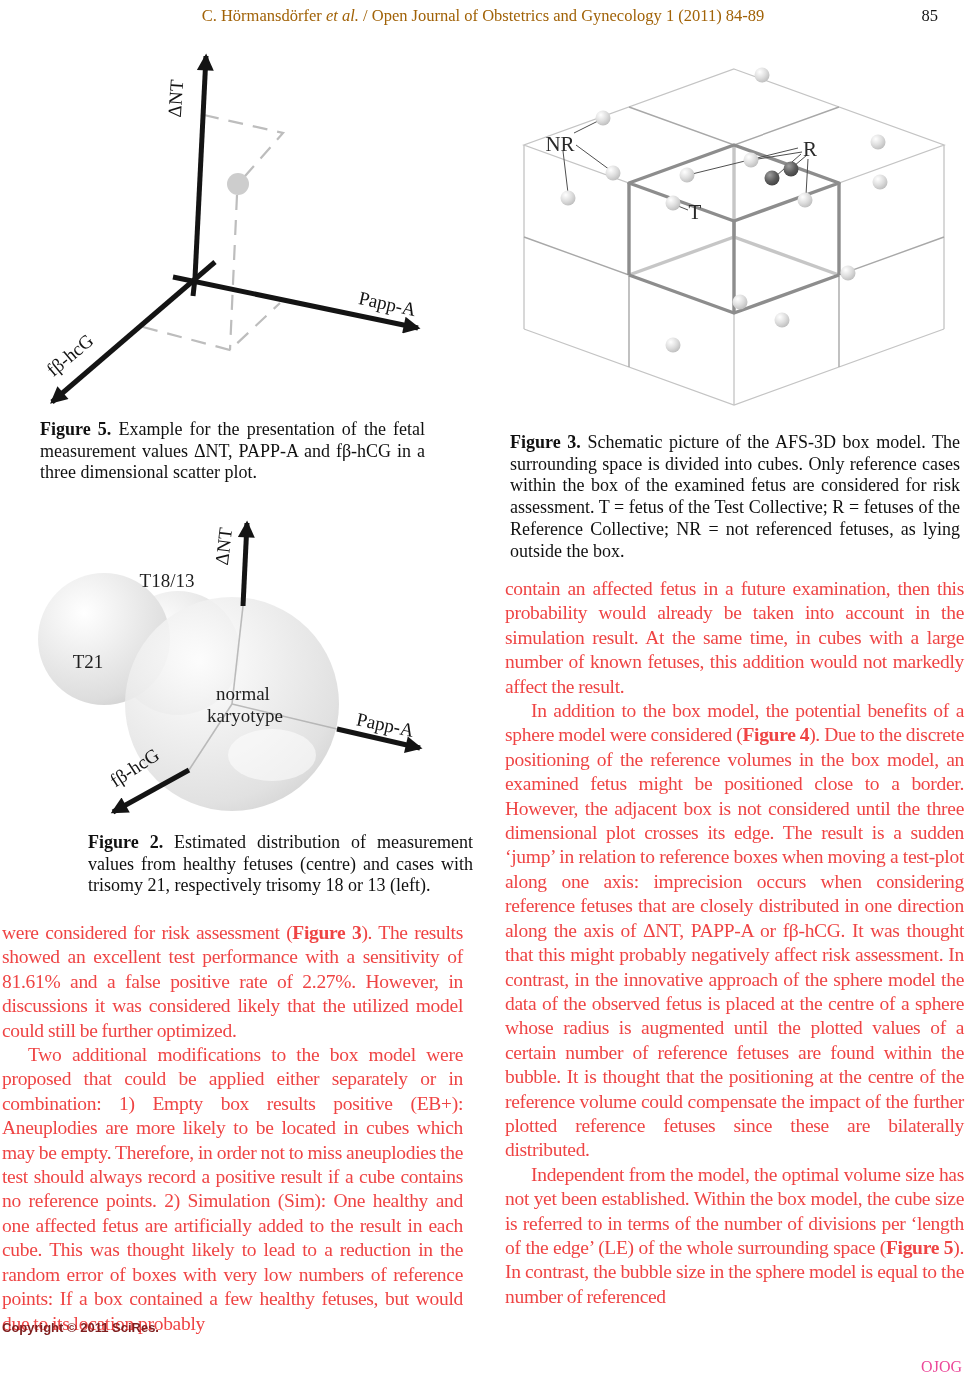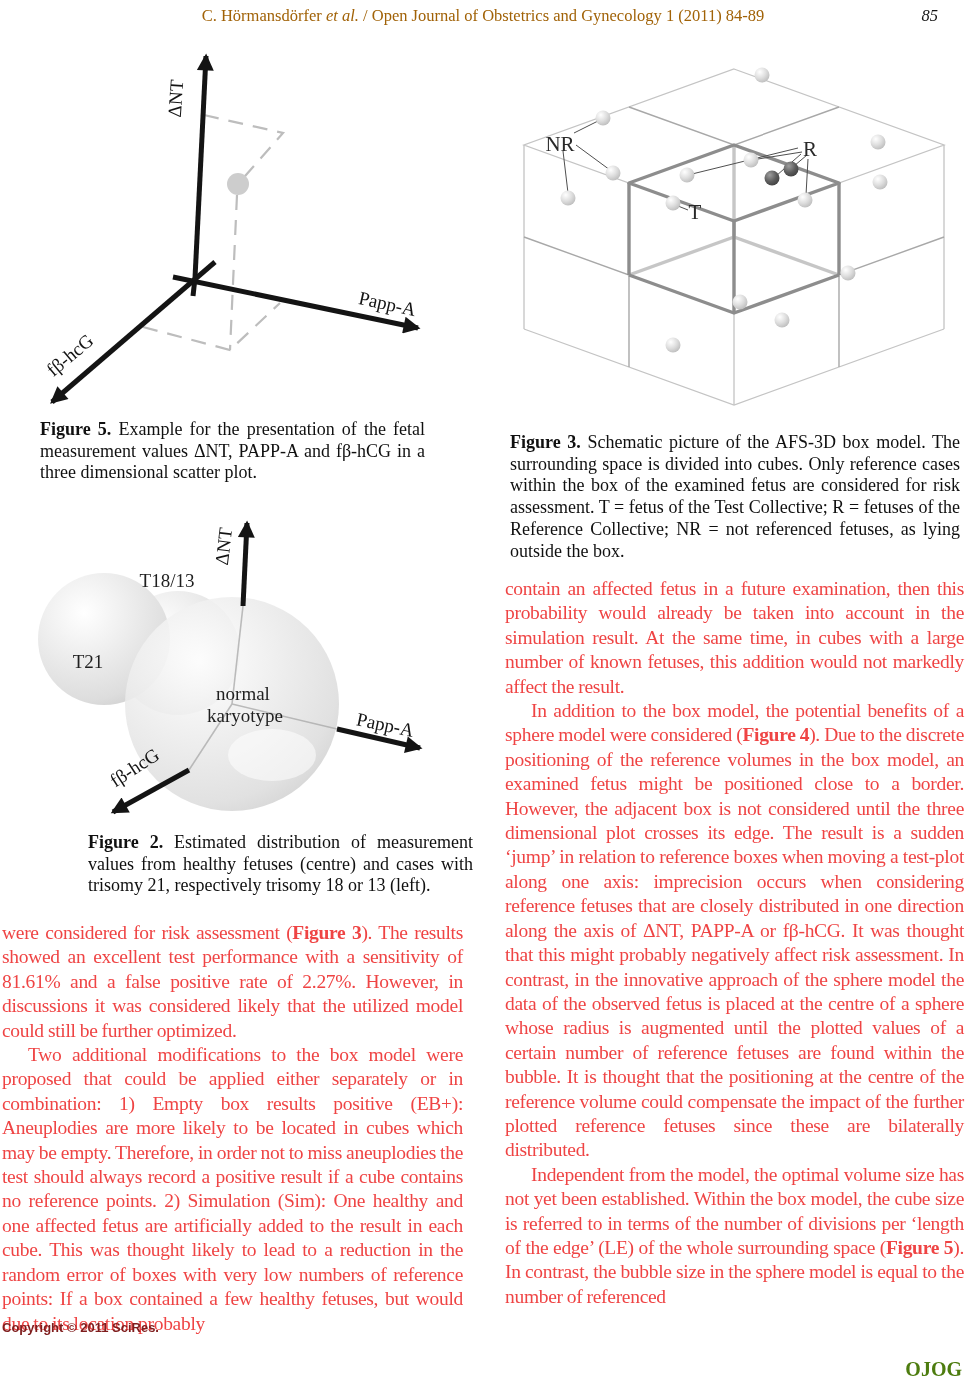--- a/index.html
+++ b/index.html
@@ -1,39 +1,39 @@
 <!DOCTYPE html>
 <html><head>
 <meta charset="utf-8">
 <style>
   html,body{margin:0;padding:0;background:#ffffff;}
   .page{position:relative;width:966px;height:1386px;background:#ffffff;overflow:hidden;
         font-family:"Liberation Serif",serif;color:#111;}
   
   .running-head{position:absolute;top:6px;left:0;width:100%;font-size:16.5px;text-align:center;color:#a16207;}
-  .page-number{position:absolute;top:6px;right:28px;font-size:16.5px;color:#141414;font-style:italic;}
+  .page-number{position:absolute;top:6px;right:28px;font-size:16.5px;color:#141414;}
   
   .fig1{position:absolute;left:30px;top:42px;width:410px;height:372px;}
   .fig2{position:absolute;left:10px;top:503px;width:450px;height:327px;}
   .fig3{position:absolute;left:508px;top:38px;width:452px;height:390px;}
   .caption{position:absolute;margin:0;font-size:18px;line-height:21.7px;text-align:justify;color:#101010;}
   .cap1{left:40px;top:419px;width:385px;}
   .cap2{left:40px;top:832px;width:385px;margin-left:48px;}
   .cap3{left:510px;top:432px;width:450px;}
   
   .col{position:absolute;font-size:19.5px;line-height:24.4px;text-align:justify;
        letter-spacing:-0.3px;word-spacing:-0.5px;color:#ef4444;}
   .left-col{left:2px;top:921px;width:461px;}
   .right-col{left:505px;top:577px;width:459px;}
   .col p{margin:0;}
   .col p.indent{text-indent:26px;}
   
   .footer-copyright{position:absolute;left:2px;top:1320px;font-family:"Liberation Sans",sans-serif;
        font-weight:bold;font-size:13px;color:#7f1d1d;}
-  .footer-journal{position:absolute;right:4px;top:1358px;font-weight:bold;font-size:20px;color:#4d7c0f;}
+  .footer-journal{position:absolute;right:4px;top:1358px;font-weight:normal;font-size:16px;color:#ec4899;}
   svg text{font-family:"Liberation Serif",serif;}
   .axis-label{font-size:19px;fill:#141414;}
   .fig3-label{font-size:21px;fill:#2a2a2a;}
   .fig2-label{font-size:19px;fill:#1f1f1f;}
 </style>
 </head>
 <body>
 
 <div class="page">
 

